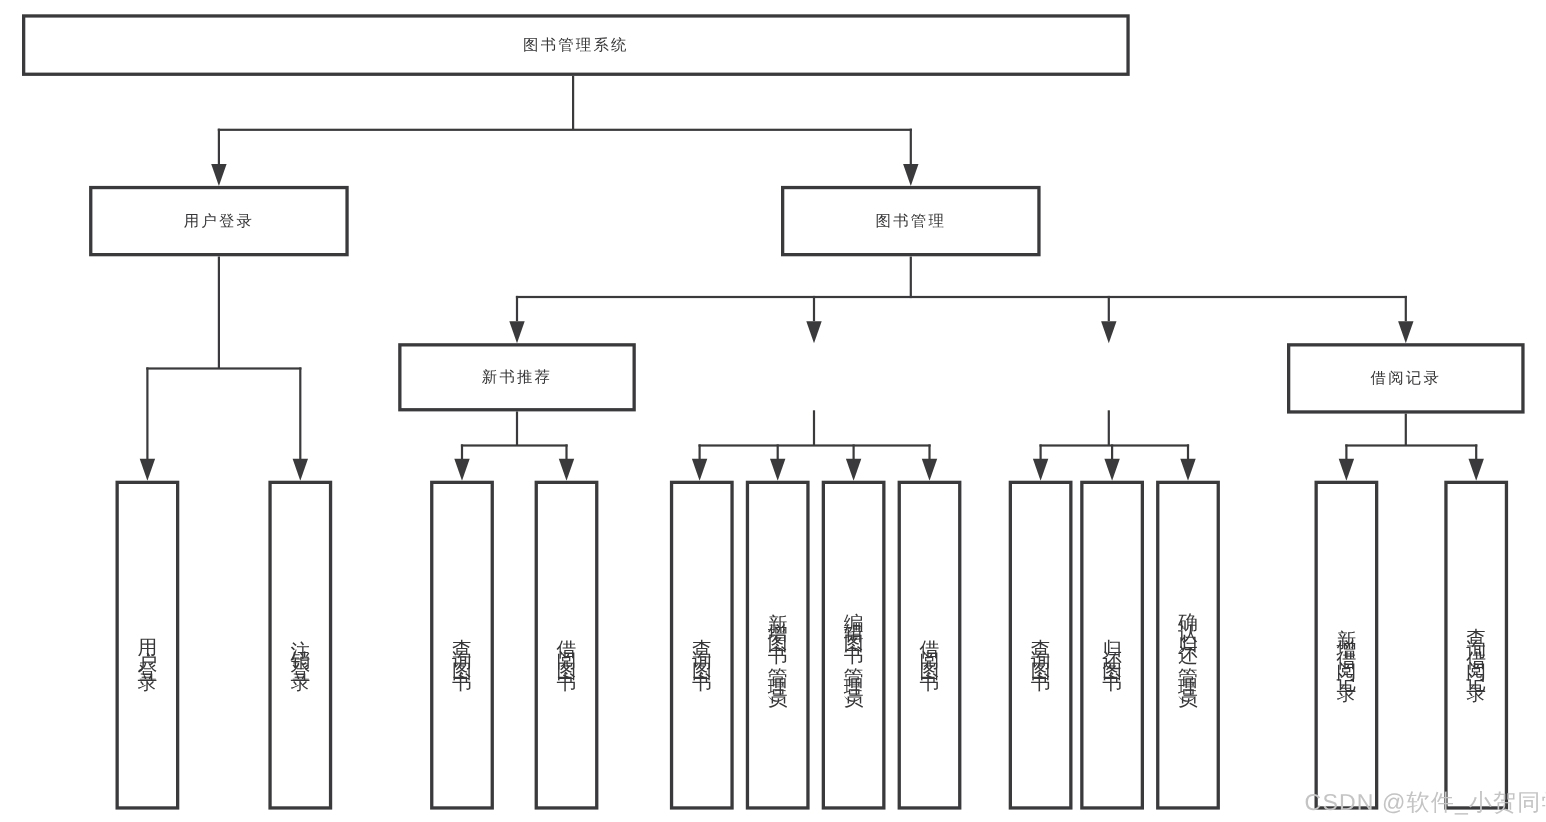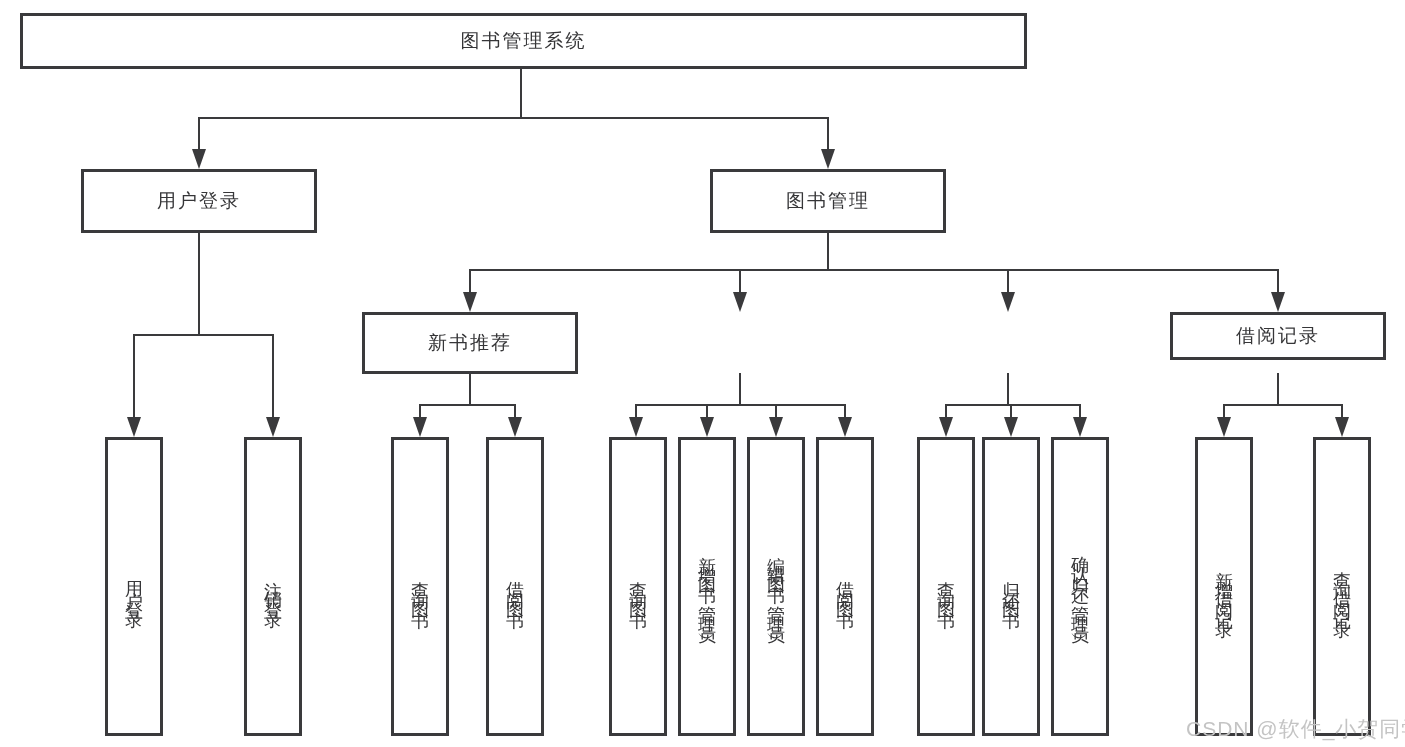--- a/index.html
+++ b/index.html
@@ -16,21 +16,21 @@
     font-family:"Liberation Sans","DejaVu Sans",sans-serif;
     color:var(--text);
     overflow:hidden;
   }
   .hbox{
     position:absolute;
     box-sizing:border-box;
     border:3px solid var(--line);
     background:#fff;
     display:flex;align-items:center;justify-content:center;
-    font-size:19px;letter-spacing:2px;
+    font-size:14px;letter-spacing:2px;
     white-space:nowrap;
   }
   .vbox{
     position:absolute;
     box-sizing:border-box;
     border:3px solid var(--line);
     background:#fff;
     display:flex;align-items:center;justify-content:center;
     writing-mode:vertical-rl;
     text-orientation:mixed;
@@ -120,21 +120,21 @@
   <div class="arrow" style="left:1217px;top:417px"></div>
   <div class="vline" style="left:1341px;top:404px;height:14px"></div>
   <div class="arrow" style="left:1335px;top:417px"></div>
 
   <div class="hbox" style="left:20px;top:13px;width:1007px;height:56px">图书管理系统</div>
 
   <div class="hbox" style="left:81px;top:169px;width:236px;height:64px">用户登录</div>
   <div class="hbox" style="left:710px;top:169px;width:236px;height:64px">图书管理</div>
 
   <div class="hbox" style="left:362px;top:312px;width:216px;height:62px">新书推荐</div>
-  <div class="hbox" style="left:1170px;top:312px;width:216px;height:48px">借阅记录</div>
+  <div class="hbox" style="left:1170px;top:312px;width:216px;height:64px">借阅记录</div>
 
   <div class="vbox" style="left:105px;top:437px;width:58px;height:299px">用户登录</div>
   <div class="vbox" style="left:244px;top:437px;width:58px;height:299px">注销登录</div>
 
   <div class="vbox" style="left:391px;top:437px;width:58px;height:299px">查询图书</div>
   <div class="vbox" style="left:486px;top:437px;width:58px;height:299px">借阅图书</div>
 
   <div class="vbox" style="left:609px;top:437px;width:58px;height:299px">查询图书</div>
   <div class="vbox" style="left:678px;top:437px;width:58px;height:299px">新增图书（管理员）</div>
   <div class="vbox" style="left:747px;top:437px;width:58px;height:299px">编辑图书（管理员）</div>

